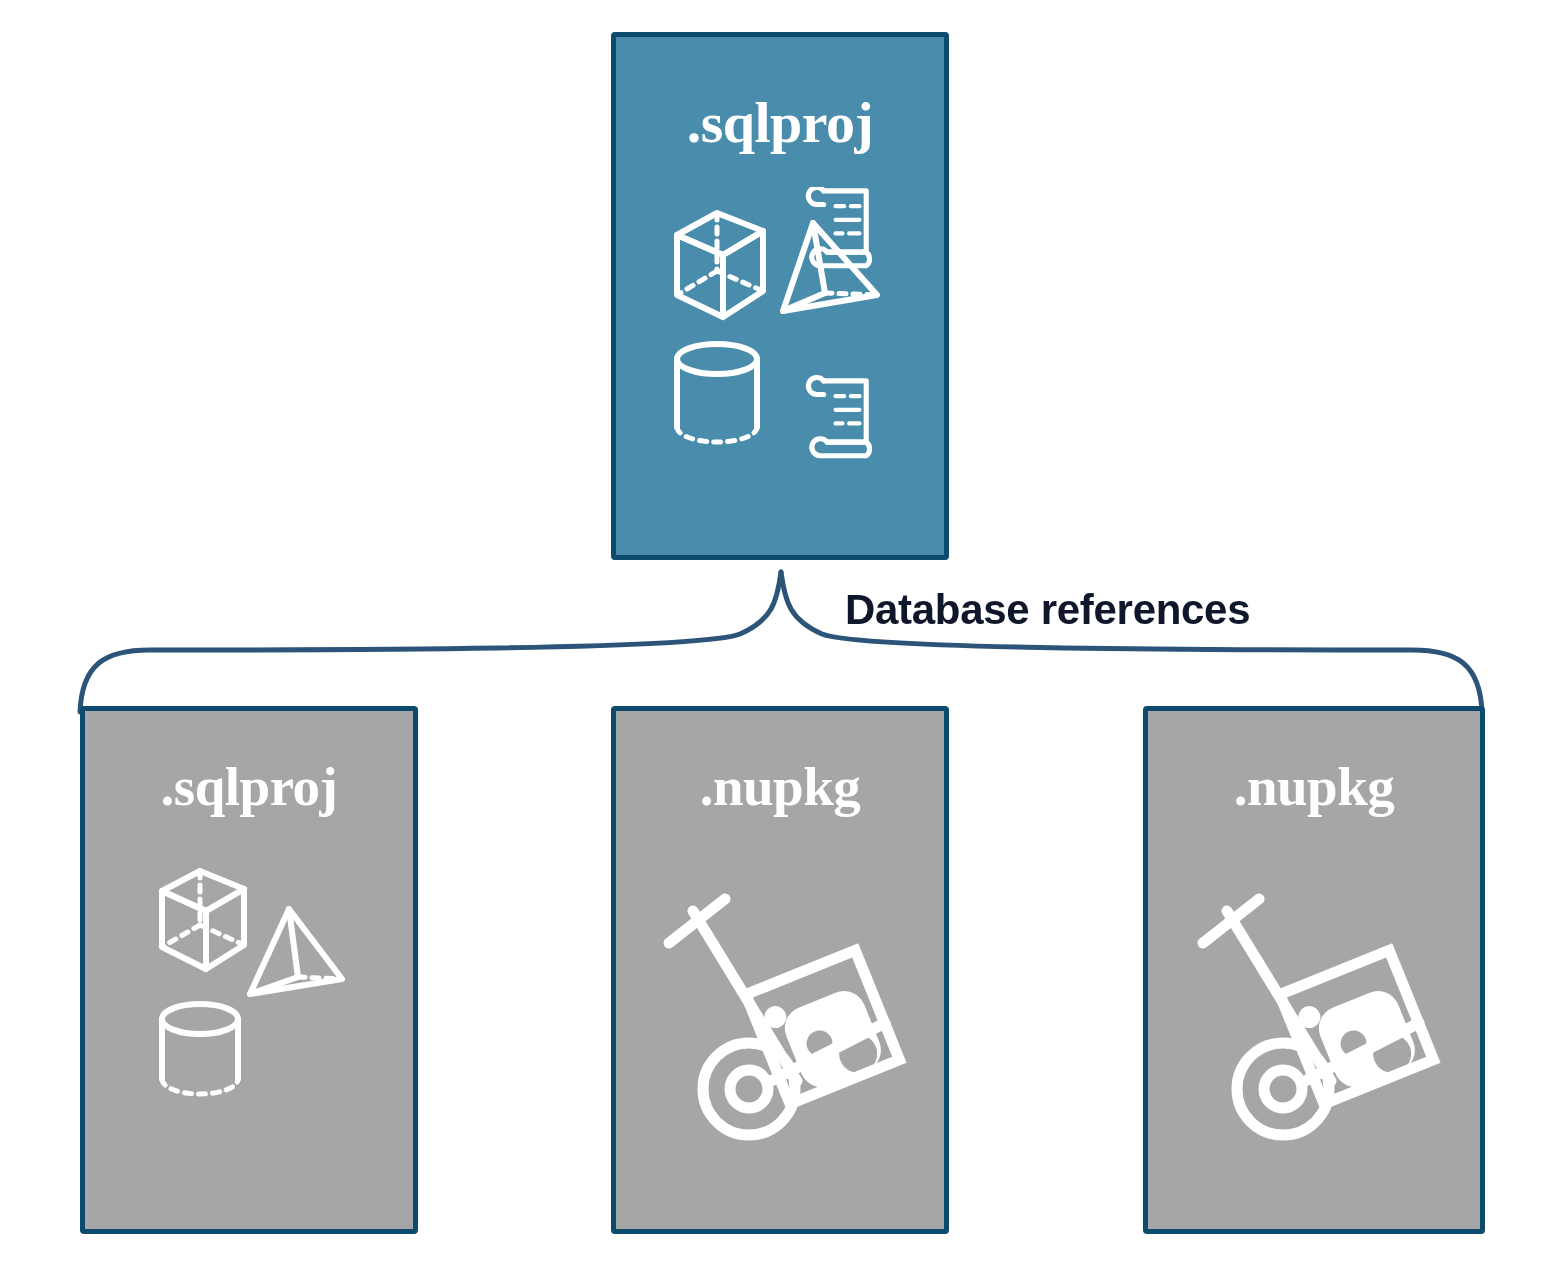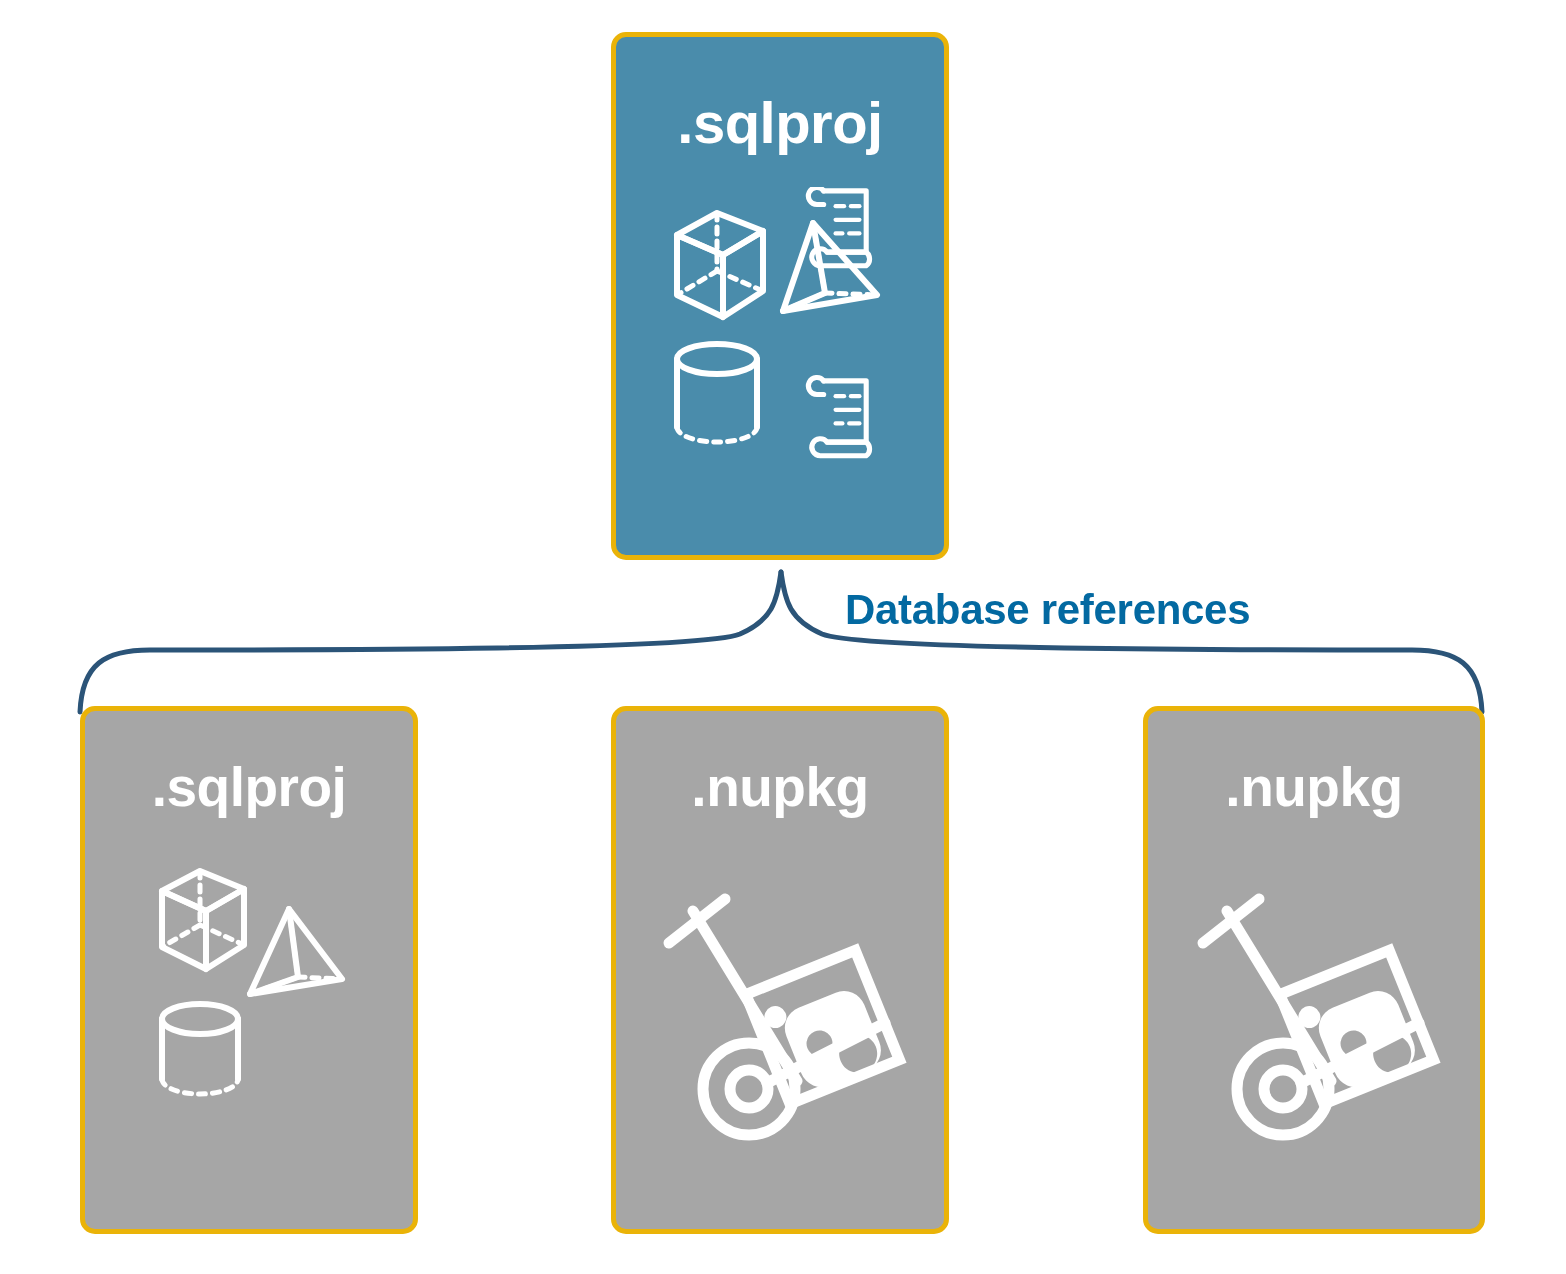--- a/index.html
+++ b/index.html
@@ -16,23 +16,24 @@
   }
   #stage {
     position: absolute;
     left: 0; top: 0;
     width: 1566px;
     height: 1274px;
   }
   .node {
     position: absolute;
     box-sizing: border-box;
-    border: 5px solid #eab308;
-    border-radius: 15px;
+    border: 5px solid #0c4a6e;
+    border-radius: 4px;
     display: block;
+    font-family: Liberation Serif, serif;
   }
   .node-blue { background: #4a8cab; }
   .node-gray { background: #a6a6a6; }
 
   .node-label {
     position: absolute;
     left: 0;
     right: 0;
     text-align: center;
     color: #ffffff;
@@ -60,21 +61,21 @@
     width: 1566px;
     height: 180px;
     pointer-events: none;
   }
   #bracket-label {
     position: absolute;
     left: 845px;
     top: 586px;
     font-size: 42px;
     font-weight: bold;
-    color: #0369a1;
+    color: #0f172a;
     white-space: nowrap;
     letter-spacing: -0.3px;
   }
 </style>
 </head>
 <body>
 
 <div id="stage">
 
   <svg id="bracket" viewBox="0 0 1566 180" width="1566" height="180" aria-hidden="true">

